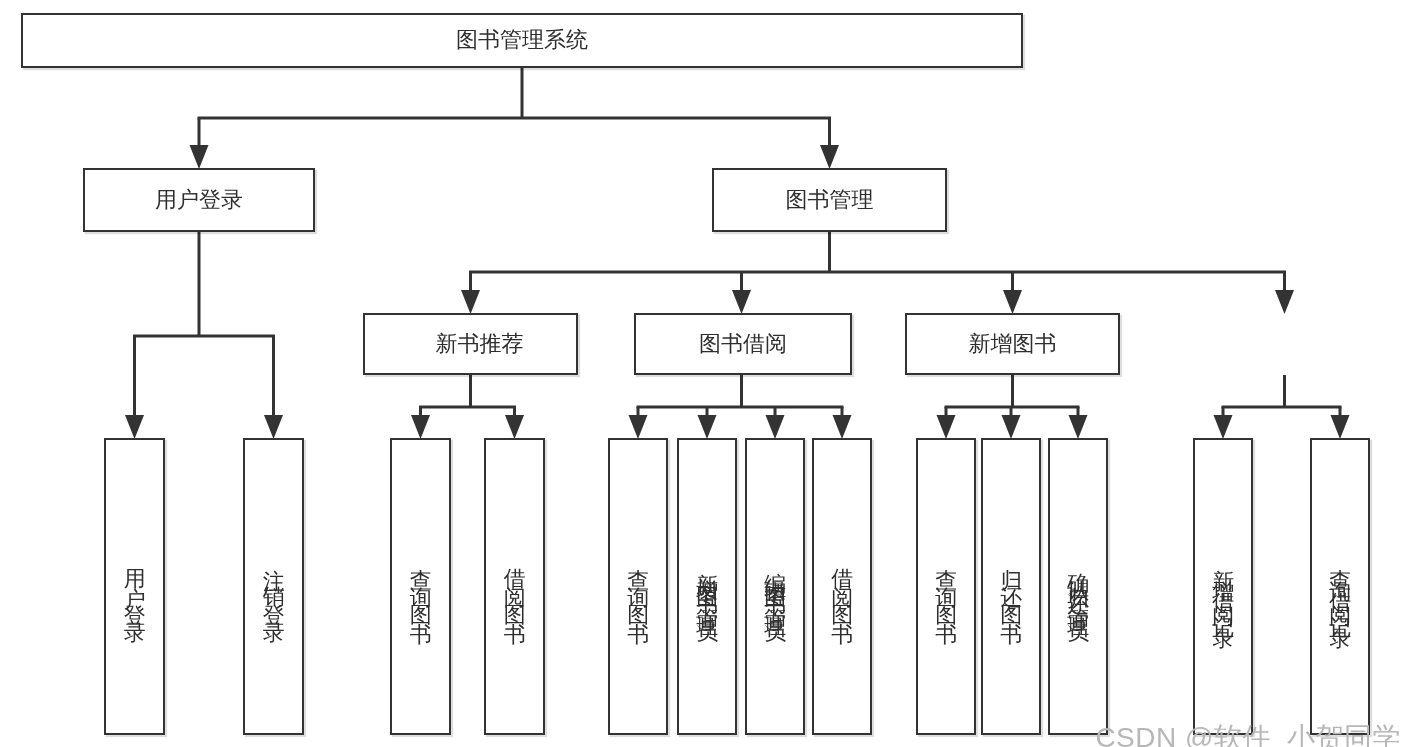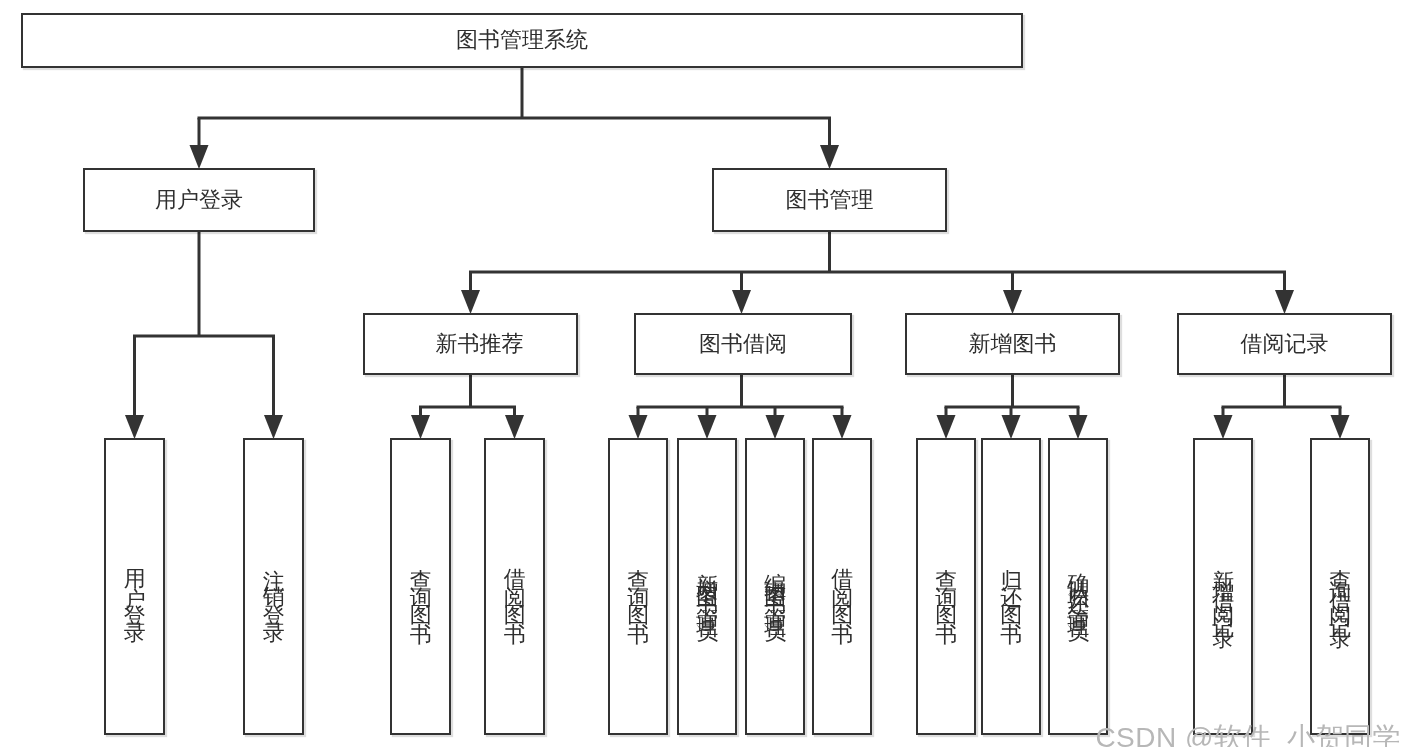--- a/index.html
+++ b/index.html
@@ -152,22 +152,19 @@
     </div>
     <div class="node vert" style="left: 916px; top: 438px; width: 60px; height: 297px;">
       <span class="label" style="letter-spacing: 18px;">查询图书</span>
     </div>
     <div class="node vert" style="left: 981px; top: 438px; width: 60px; height: 297px;">
       <span class="label" style="letter-spacing: 18px;">归还图书</span>
     </div>
     <div class="node vert" style="left: 1048px; top: 438px; width: 60px; height: 297px;">
       <span class="label" style="letter-spacing: 7px;">确认归还（管理员）</span>
     </div>
-    <div class="node horiz" style="left: 1177px; top: 313px; width: 215px; height: 62px;">
-      <span class="label">借阅记录</span>
-    </div>
     <div class="node vert" style="left: 1193px; top: 438px; width: 60px; height: 297px;">
       <span class="label" style="letter-spacing: 12px;">新增借阅记录</span>
     </div>
     <div class="node vert" style="left: 1310px; top: 438px; width: 60px; height: 297px;">
       <span class="label" style="letter-spacing: 12px;">查询借阅记录</span>
     </div>
   </div>
 
 </body></html>

